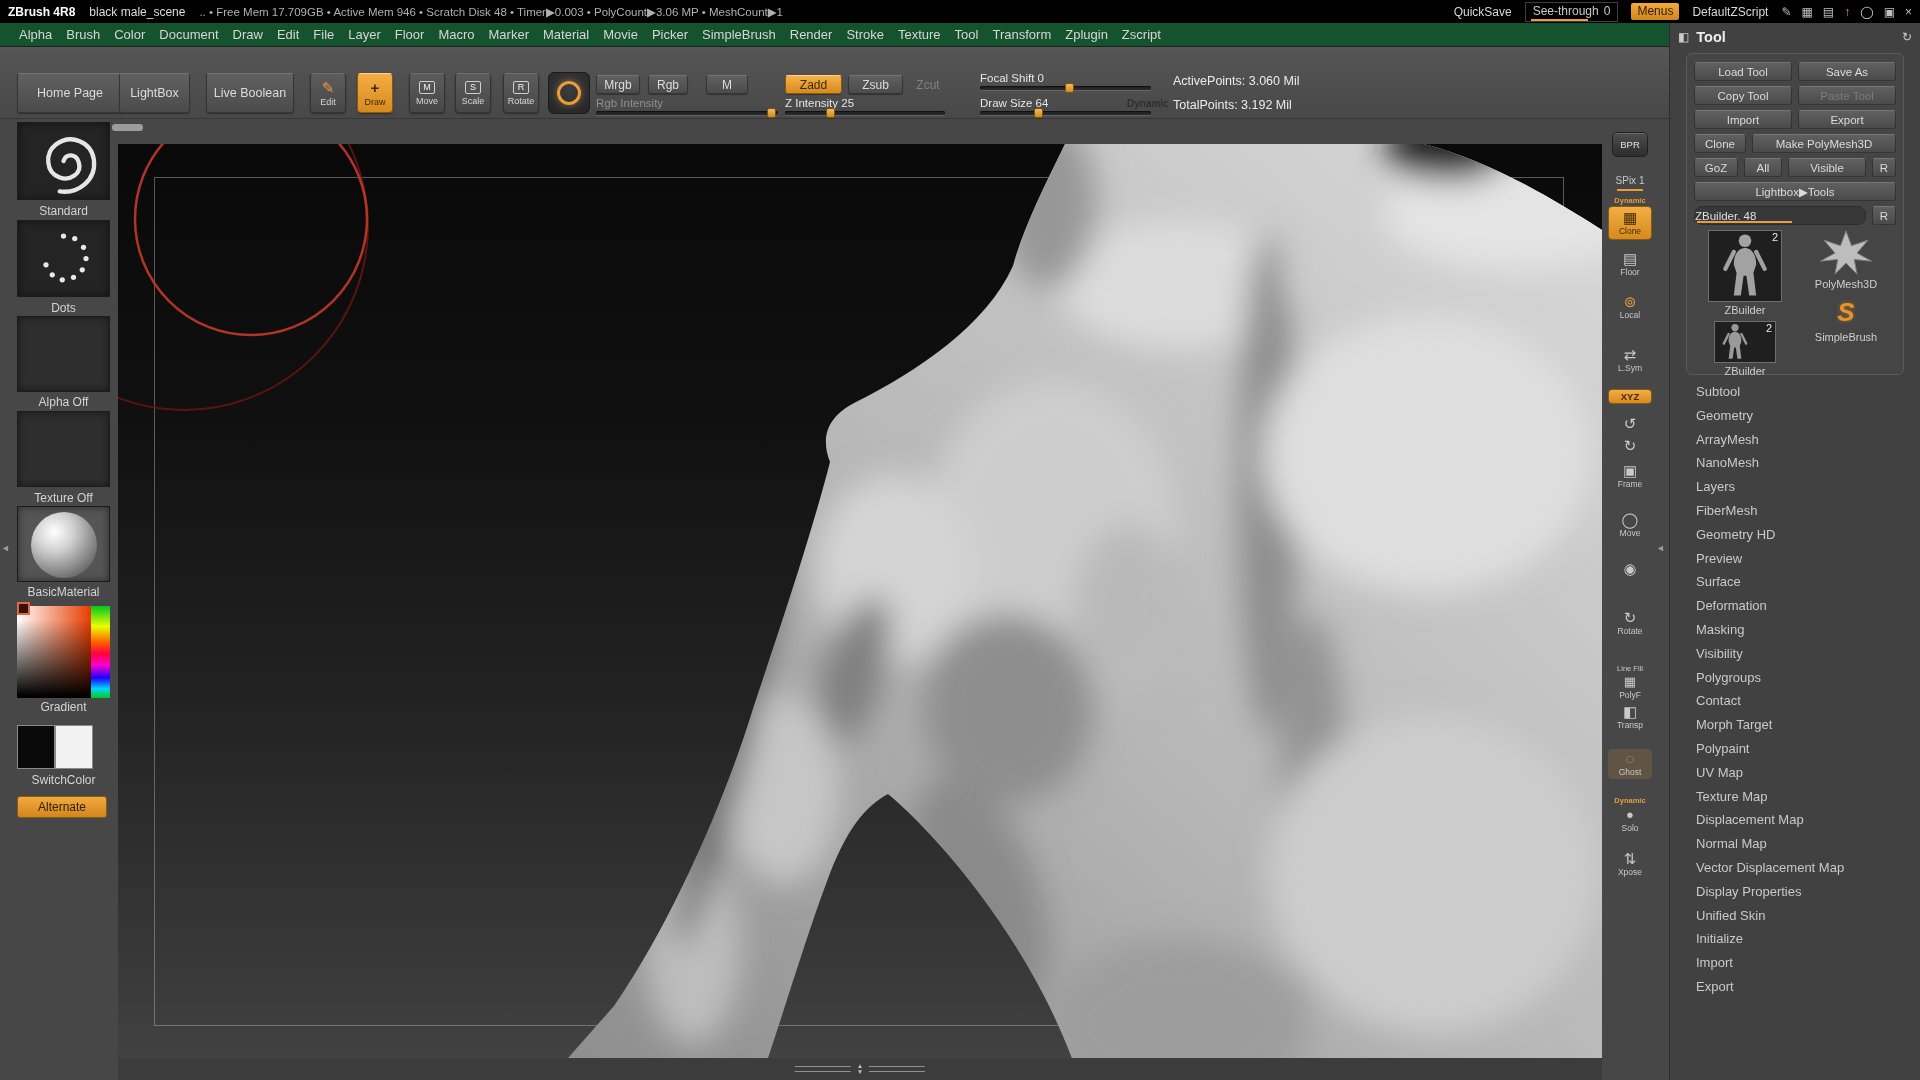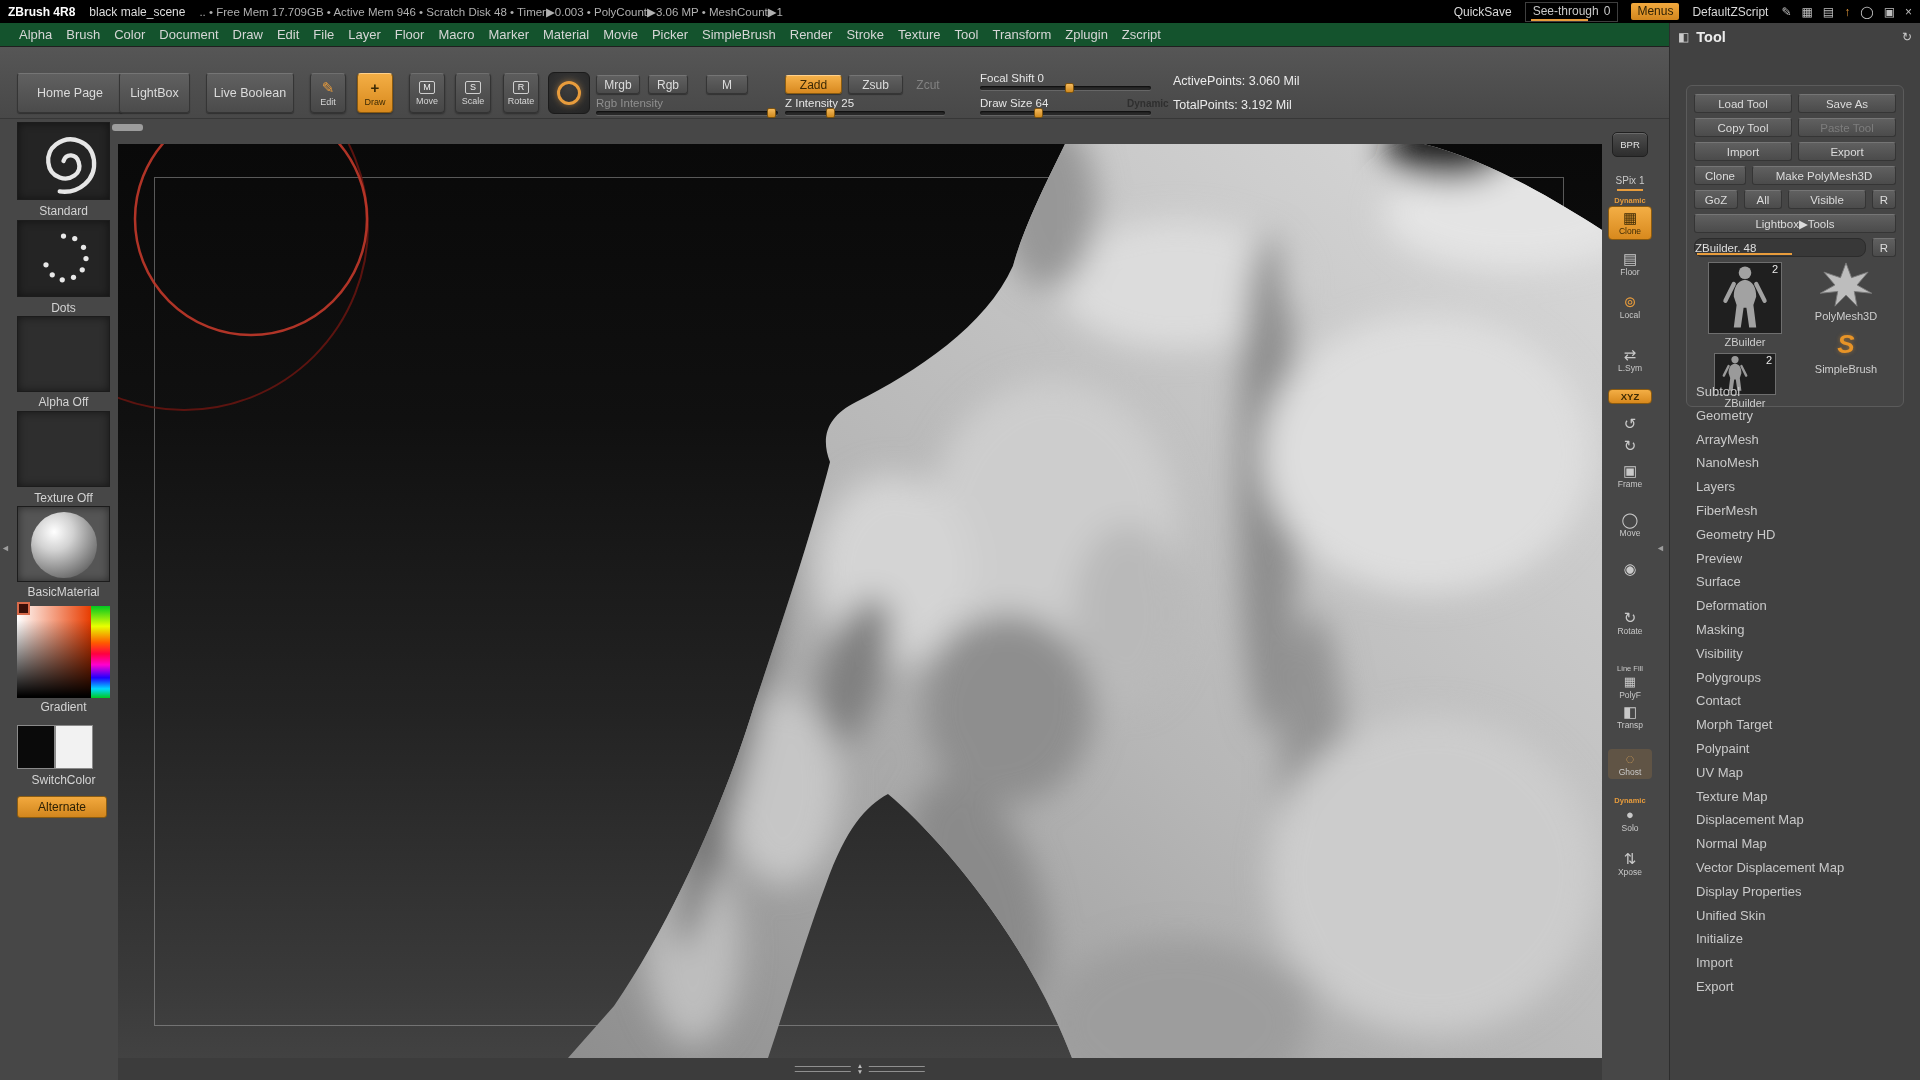--- a/index.html
+++ b/index.html
@@ -118,21 +118,21 @@
   .spix-track { width:26px; height:2px; background:#e89c3c; margin-top:2px; }
 
   
   #right-panel { position:absolute; left:1669px; top:23px; width:251px; height:1057px; background:#414141;
                  border-left:1px solid #2d2d2d; z-index:20; }
   .rp-header { display:flex; align-items:center; height:27px; padding:0 8px; gap:7px; }
   .rp-tray-icon, .rp-restore-icon { font-size:12px; color:#cccccc; cursor:pointer; }
   .rp-restore-icon { margin-left:auto; }
   .rp-title { font-size:14.5px; font-weight:bold; color:#ececec; }
   .tool-box { position:absolute; left:16px; top:30px; width:218px; height:322px; border:1px solid #5b5b5b;
-              border-radius:6px; background:#454545; padding:8px 7px;margin-top:32px; }
+              border-radius:6px; background:#454545; padding:8px 7px; }
   .tb-row { display:flex; gap:6px; margin-bottom:5px; }
   .pbtn { flex:1; height:19px; background:linear-gradient(#606060,#4b4b4b); border:1px solid #353535;
           border-top-color:#757575; border-radius:3px; color:#dcdcdc; font-size:11.5px;
           font-family:"Liberation Sans", sans-serif; cursor:pointer; white-space:nowrap; overflow:hidden; }
   .pbtn.dis { color:#7d7d7d; }
   .pbtn.narrow { flex:0 0 52px; }
   .pbtn.tiny { flex:0 0 24px; }
   .zb-slider { flex:1; position:relative; height:19px; background:#383838; border:1px solid #2c2c2c;
                border-radius:8px; color:#dfdfdf; font-size:11.5px; display:flex; align-items:center;
                cursor:ew-resize; }

